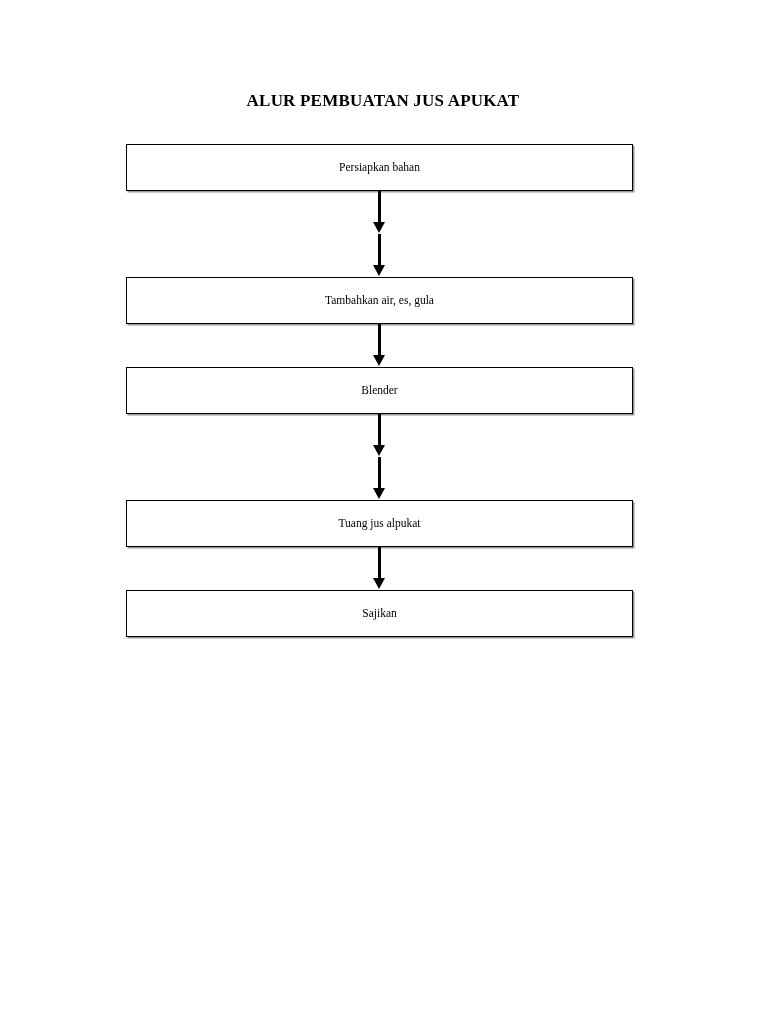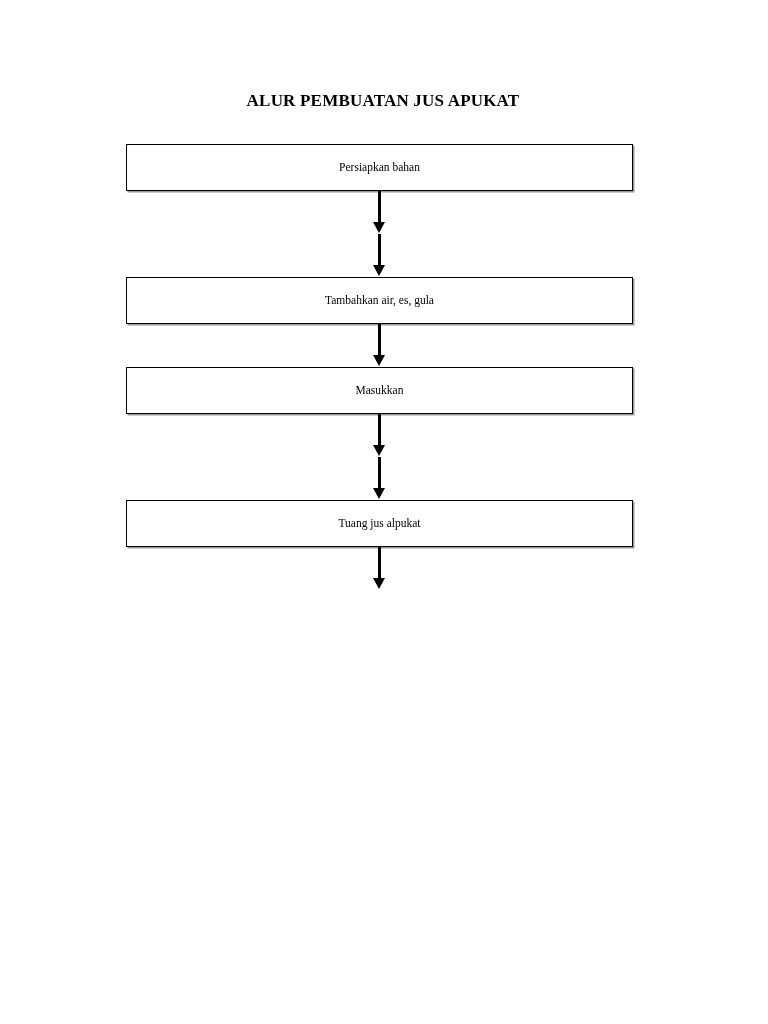--- a/index.html
+++ b/index.html
@@ -125,21 +125,21 @@
     <div class="flow-node">
       <div class="node-label">Tambahkan air, es, gula</div>
     </div>
 
     <div class="flow-connector">
       <div class="arrow-shaft"></div>
       <div class="arrow-head"></div>
     </div>
 
     <div class="flow-node">
-      <div class="node-label">Masukkan</div>
+      <div class="node-label">Blender</div>
     </div>
 
     <div class="flow-connector">
       <div class="arrow-shaft"></div>
       <div class="arrow-head"></div>
     </div>
 
 
     <div class="flow-connector short">
       <div class="arrow-shaft"></div>
@@ -148,15 +148,18 @@
 
     <div class="flow-node">
       <div class="node-label">Tuang jus alpukat</div>
     </div>
 
     <div class="flow-connector short">
       <div class="arrow-shaft"></div>
       <div class="arrow-head"></div>
     </div>
 
+    <div class="flow-node">
+      <div class="node-label">Sajikan</div>
+    </div>
 
   </div>
 </div>
 
 </body></html>

